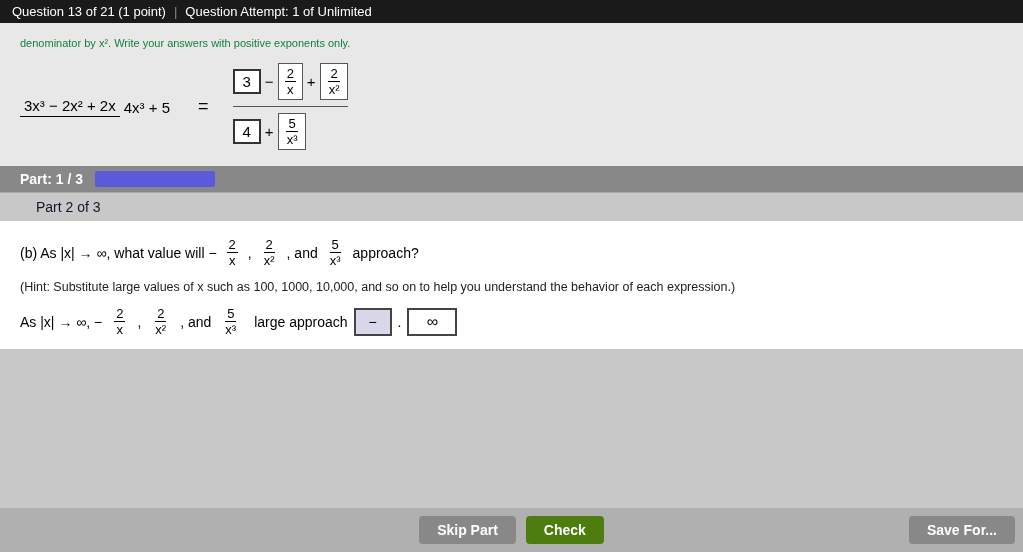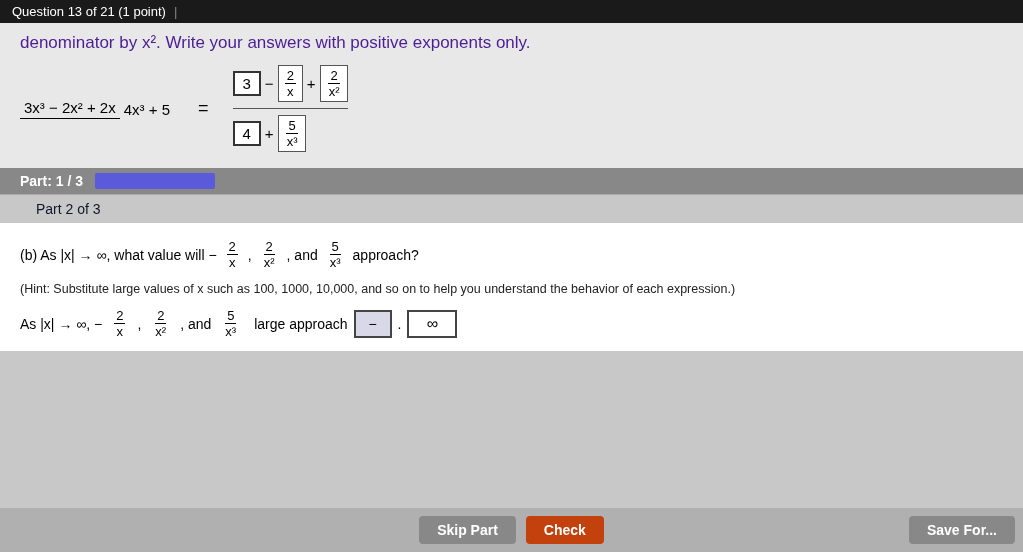--- a/index.html
+++ b/index.html
@@ -163,42 +163,43 @@
       font-weight: bold;
       border: none;
       border-radius: 4px;
       cursor: pointer;
     }
     .btn-skip {
       background: #888;
       color: #fff;
     }
     .btn-check {
-      background: #c2410c;
+      background: #4d7c0f;
       color: #fff;
     }
     .btn-save {
       background: #888;
       color: #fff;
       position: absolute;
       right: 8px;
       bottom: 8px;
       margin-left: 9px;
     }
   </style>
 </head>
 <body>
 
 <div class="header-bar">
   <span>Question 13 of 21 (1 point)</span>
   <span class="separator">|</span>
+  <span>Question Attempt: 1 of Unlimited</span>
 </div>
 
 <div class="main-content">
-  <span style="font-size:17px; color:#4c1d95;margin-top:36px;">denominator by x². Write your answers with positive exponents only.</span>
+  <span style="font-size:11px; color:#15803d;margin-top:36px;">denominator by x². Write your answers with positive exponents only.</span>
 </div>
 
 <div class="equation-area">
 
   <div class="fraction">
     <div class="numerator">
       <span>3x³ − 2x² + 2x</span>
     </div>
     <div class="denominator">
       <span>4x³ + 5</span>

